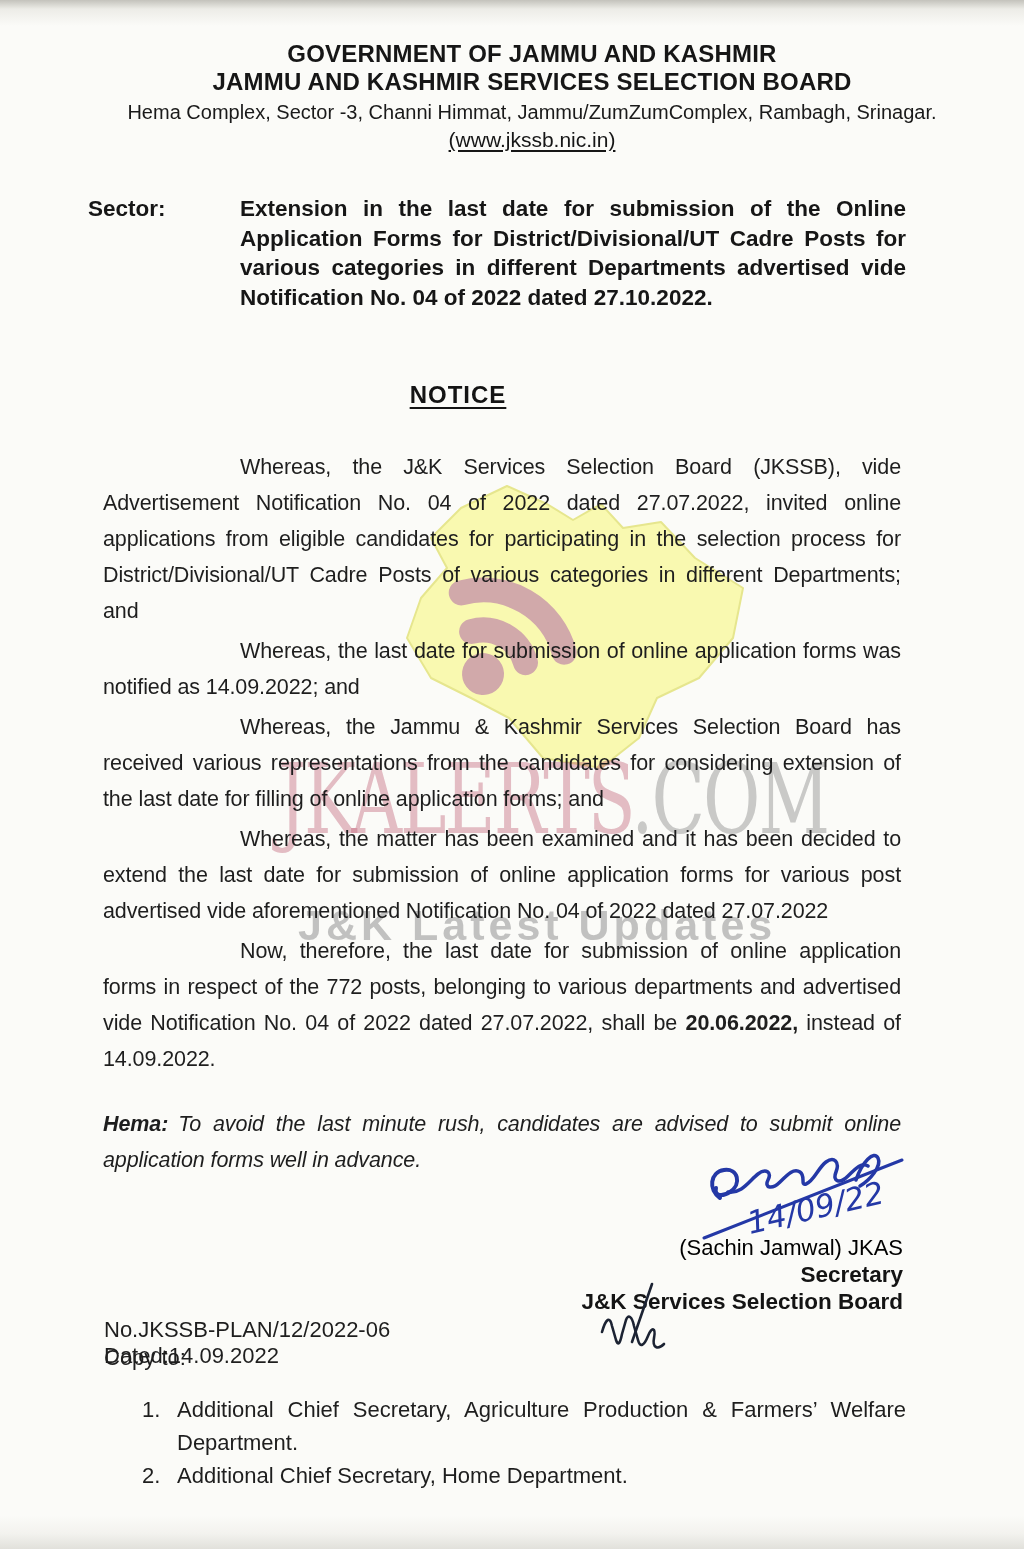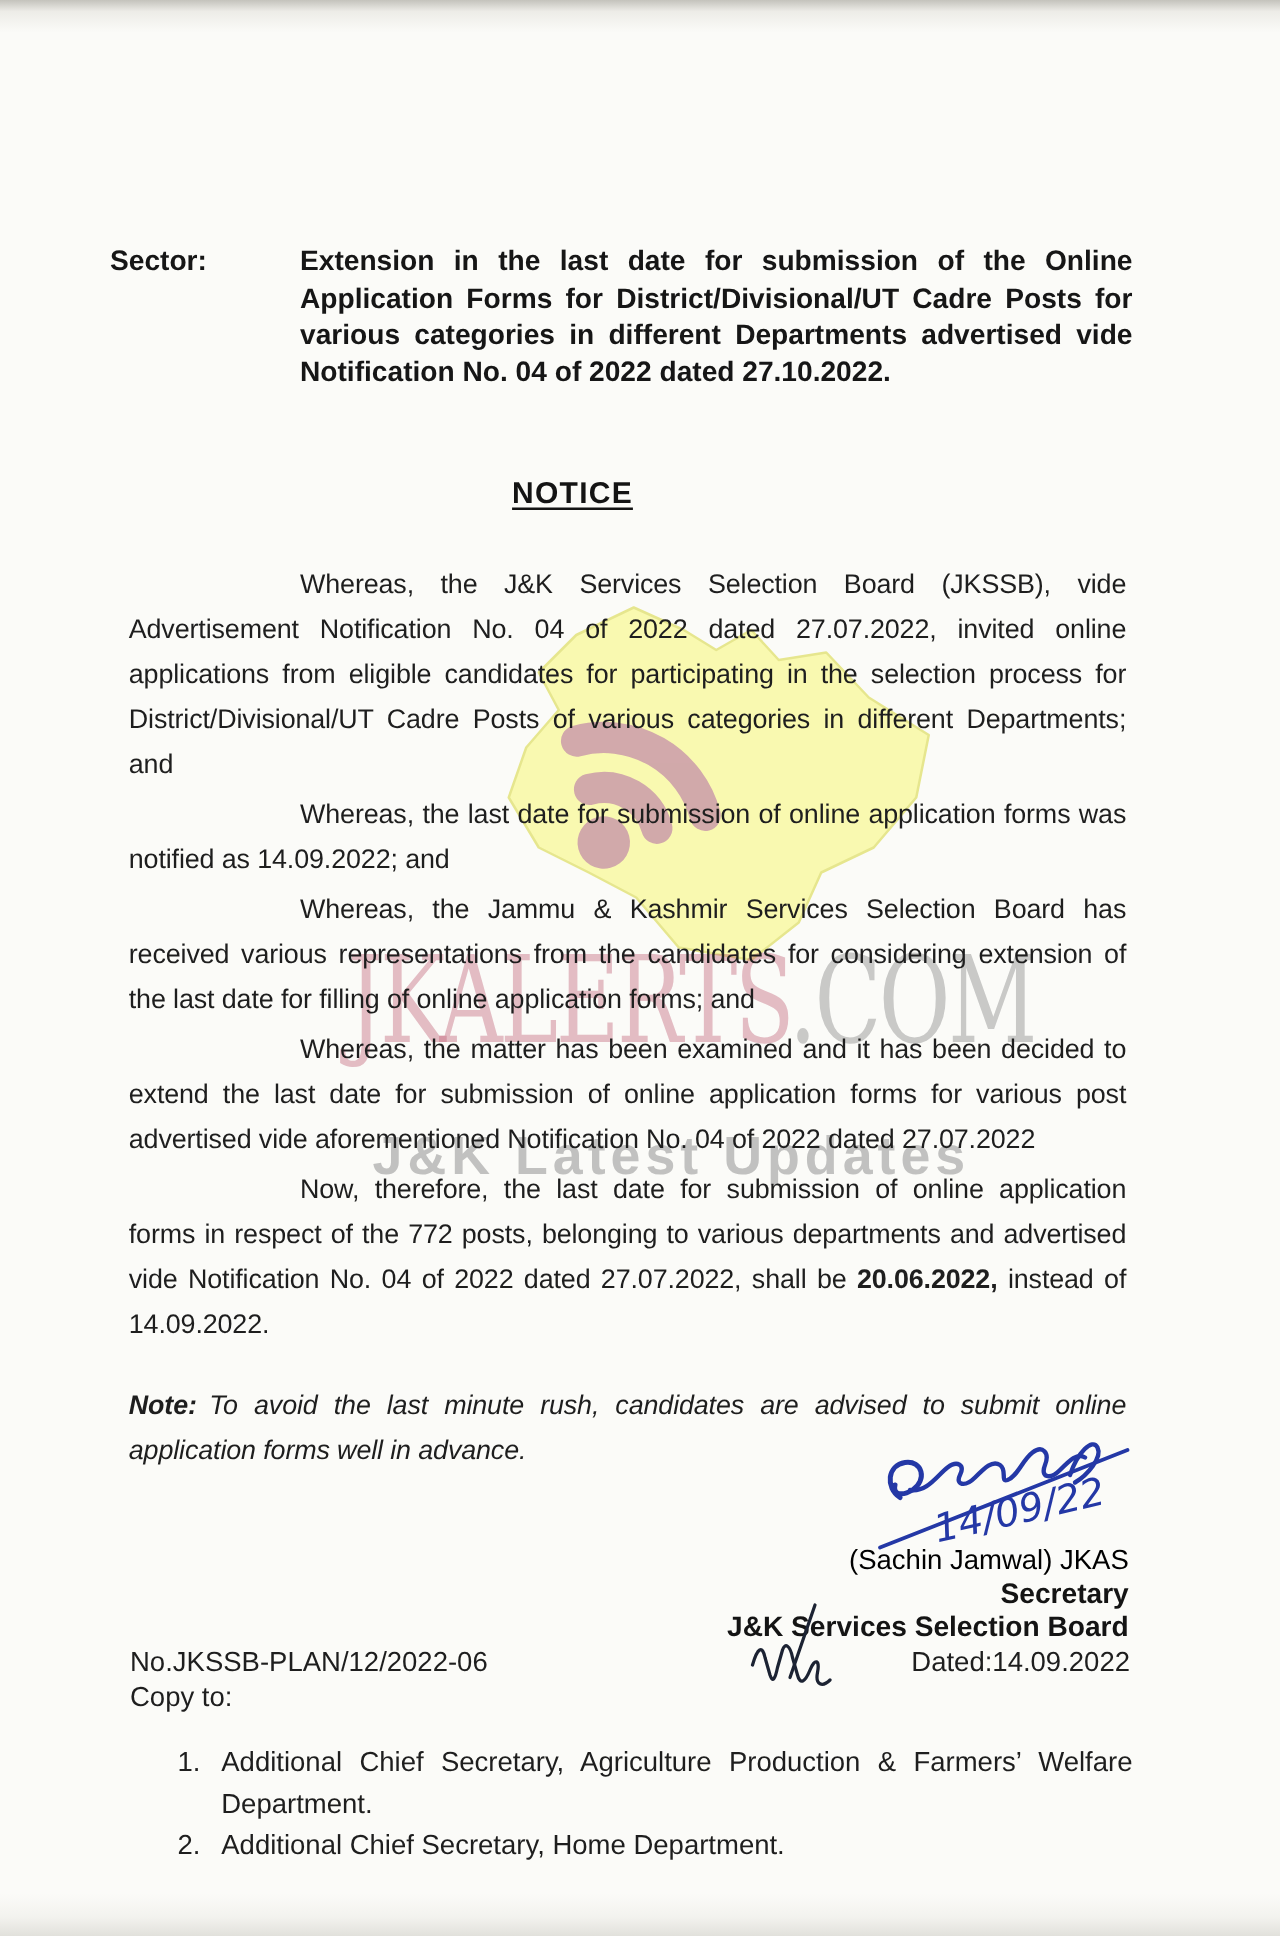--- a/index.html
+++ b/index.html
@@ -56,21 +56,21 @@
   .body{position:absolute;top:449px;left:103px;width:798px;z-index:2;
     font-size:21.5px;line-height:36px;text-align:justify;letter-spacing:-.1px;}
   .body p{margin:0 0 4px 0;text-indent:137px;}
   .body .note{margin-top:29px;text-indent:0;font-style:italic;}
   .note-label{font-weight:bold;margin-right:10px;}
   .b{font-weight:bold;}
   
   .sign{position:absolute;top:1234px;right:121px;text-align:right;z-index:2;line-height:27px;}
   .sign-name{font-size:22px;color:#000000;}
   .sign-title,.sign-org{font-size:22.5px;font-weight:bold;color:#141414;}
-  .ref-row{position:absolute;top:1317px;left:104px;width:800px;display:flex;justify-content:space-between;z-index:2;font-size:22px;}
+  .ref-row{position:absolute;top:1317px;left:104px;width:800px;display:flex;justify-content:space-between;z-index:2;font-size:22px;flex-direction:column;}
   .copy-to{position:absolute;top:1345px;left:104px;z-index:2;font-size:22px;text-align:center;}
   .cc-list{position:absolute;top:1393px;left:142px;width:764px;z-index:2;font-size:22px;line-height:33px;}
   .cc-item{display:flex;}
   .cc-num{width:35px;flex:none;}
   .cc-text{flex:1;text-align:justify;}
   
   .sig-svg{position:absolute;left:698px;top:1140px;width:215px;height:120px;z-index:5;}
   .initials-svg{position:absolute;left:592px;top:1280px;width:95px;height:78px;z-index:5;}
 </style>
 </head>
@@ -86,35 +86,41 @@
     <g transform="rotate(-15 88 196)" opacity="0.78">
       <circle cx="88" cy="196" r="21" fill="#c793a9"></circle>
       <path d="M 88,152 A 44,44 0 0 1 132,196" fill="none" stroke="#c793a9" stroke-width="25" stroke-linecap="round"></path>
       <path d="M 88,112 A 84,84 0 0 1 172,196" fill="none" stroke="#c793a9" stroke-width="25" stroke-linecap="round"></path>
     </g>
   </svg>
 
   <div class="wm-site"><span class="pink">JKALERTS</span><span class="gray">.COM</span></div>
   <div class="wm-tagline">J&amp;K Latest Updates</div>
 
+  <div class="header">
+    <div class="h-line1">GOVERNMENT OF JAMMU AND KASHMIR</div>
+    <div class="h-line2">JAMMU AND KASHMIR SERVICES SELECTION BOARD</div>
+    <div class="h-address">Hema Complex, Sector -3, Channi Himmat, Jammu/ZumZumComplex, Rambagh, Srinagar.</div>
+    <div class="h-site">(www.jkssb.nic.in)</div>
+  </div>
 
   <div class="subject-row">
     <div class="subject-label">Sector:</div>
     <div class="subject-text">Extension in the last date for submission of the Online Application Forms for District/Divisional/UT Cadre Posts for various categories in different Departments advertised vide Notification No. 04 of 2022 dated 27.10.2022.</div>
   </div>
 
   <div class="notice">NOTICE</div>
 
   <div class="body">
     <p>Whereas, the J&amp;K Services Selection Board (JKSSB), vide Advertisement Notification No. 04 of 2022 dated 27.07.2022, invited online applications from eligible candidates for participating in the selection process for District/Divisional/UT Cadre Posts of various categories in different Departments; and</p>
     <p>Whereas, the last date for submission of online application forms was notified as 14.09.2022; and</p>
     <p>Whereas, the Jammu &amp; Kashmir Services Selection Board has received various representations from the candidates for considering extension of the last date for filling of online application forms; and</p>
     <p>Whereas, the matter has been examined and it has been decided to extend the last date for submission of online application forms for various post advertised vide aforementioned Notification No. 04 of 2022 dated 27.07.2022</p>
     <p><span>Now, therefore, the last date for submission of online application forms in respect of the 772 posts, belonging to various departments and advertised vide Notification No. 04 of 2022 dated 27.07.2022, shall be </span><span class="b">20.06.2022,</span><span> instead of 14.09.2022.</span></p>
-    <p class="note"><span class="note-label">Note:</span><span>To avoid the last minute rush, candidates are advised to submit online application forms well in advance.</span></p>
+    <p class="note"><span class="note-label">Hema:</span><span>To avoid the last minute rush, candidates are advised to submit online application forms well in advance.</span></p>
   </div>
 
   <svg class="sig-svg" viewBox="0 0 215 120" aria-hidden="true">
     <g fill="none" stroke="#2438a6" stroke-linecap="round" stroke-linejoin="round">
       <path stroke-width="4" d="M22,58 C10,50 12,32 26,30 C40,28 44,44 32,52 C24,57 16,56 18,48"></path>
       <path stroke-width="3.5" d="M30,52 C44,54 52,40 60,34 C68,28 74,32 70,40 C66,48 74,50 82,42 C90,34 96,28 102,32 C108,36 102,46 108,44 C116,41 120,28 128,22 C136,16 142,22 138,32 C134,42 142,44 150,36 C158,28 164,22 170,26"></path>
       <path stroke-width="3.5" d="M158,40 C164,22 176,10 180,18 C184,26 172,40 162,46"></path>
       <path stroke-width="3" d="M6,98 L204,20"></path>
     </g>
     <text x="52" y="94" transform="rotate(-13 52 94)" font-size="31" font-style="italic" fill="#2438a6" font-family="'DejaVu Sans', sans-serif">14/09/22</text>

